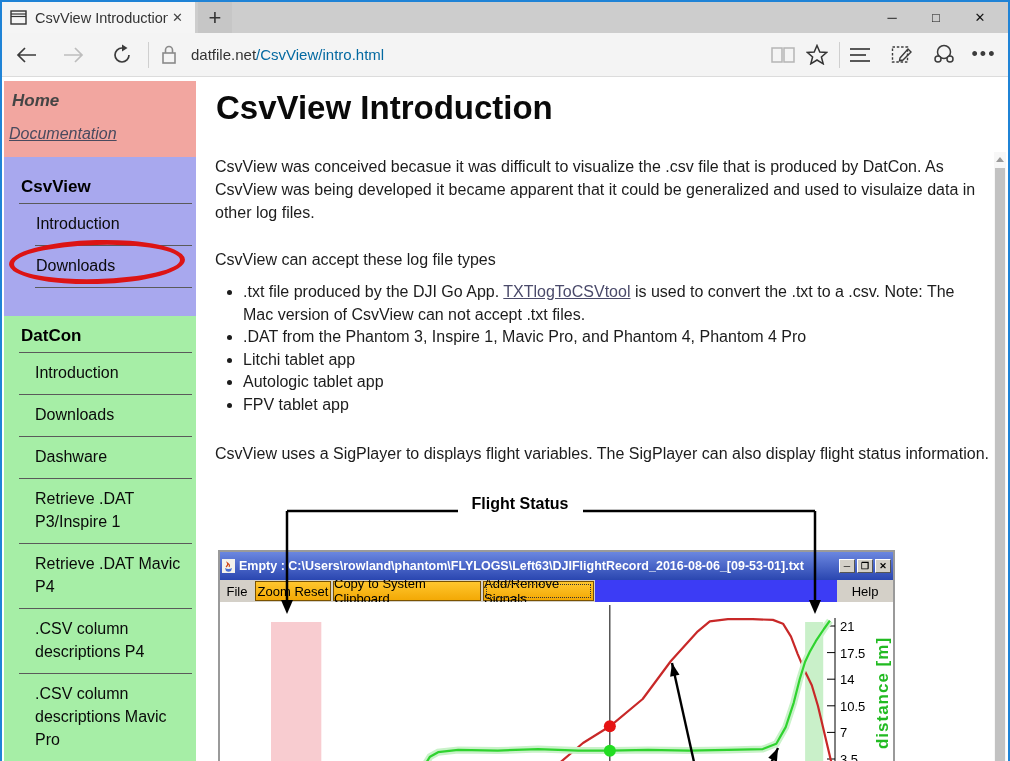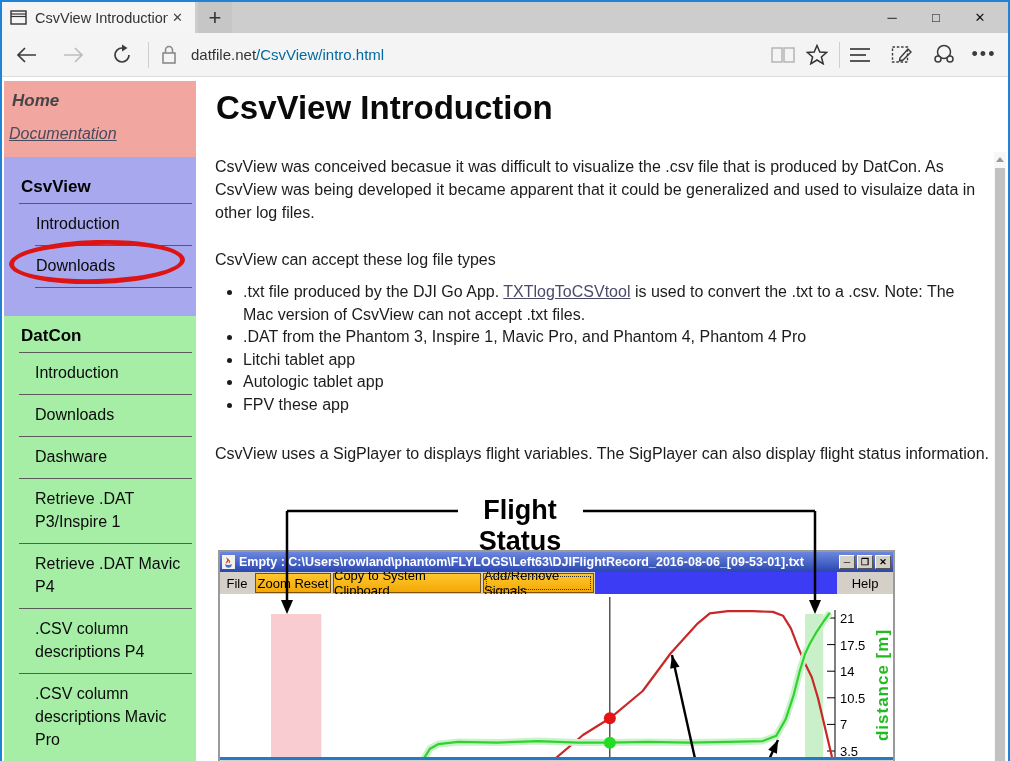--- a/index.html
+++ b/index.html
@@ -54,27 +54,27 @@
   .para { margin-top:27px; font-size:16px; line-height:23px; }
   .para2 { margin-top:24px; font-size:16px; line-height:23px; }
   ul.filetypes { margin:10px 0 0 10px; padding-left:18px; }
   ul.filetypes li { font-size:16px; line-height:22.5px; }
   .txtlink { color:#4a4a6a; text-decoration:underline; }
   .para3 { margin-top:26px; font-size:16px; line-height:23px; }
 
   
   .figure { position:absolute; left:0; top:414px; width:692px; height:272px; }
   .callout-label { position:absolute; left:242px; top:3px; width:126px; text-align:center;
-    font-size:27px; font-weight:700; color:#000; letter-spacing:0px; }
+    font-size:16px; font-weight:700; color:#000; letter-spacing:0px; }
   .callout-svg { position:absolute; left:0; top:0; width:692px; height:272px; z-index:5; pointer-events:none; }
 
   
   .pwin { position:absolute; left:3px; top:58px; width:677px; height:214px; background:#d4d0c8;
     border:2px solid #9a9a9a; box-shadow:inset 0 0 0 1px #e8e6e0; z-index:1; }
-  .ptitle { position:relative; height:20px; background:linear-gradient(180deg,#6b87e0,#2a46b0);
+  .ptitle { position:relative; height:28px; background:linear-gradient(180deg,#6b87e0,#2a46b0);
     display:flex; align-items:center; padding:0 2px; }
   .ptitle-text { color:#fff; font-weight:bold; font-size:12.5px; white-space:nowrap; overflow:hidden;
     margin-left:4px; flex:1; padding-right:2px; }
   .pbtns { display:flex; gap:2px; }
   .pbtn { width:16px; height:14px; background:#d4d0c8; border:1px solid;
     border-color:#fff #555 #555 #fff; font-size:9px; font-weight:bold; color:#000;
     display:flex; align-items:center; justify-content:center; line-height:1; }
   .pmenu { height:22px; display:flex; align-items:stretch; background:#d4d0c8; font-size:13px; }
   .pmenu-file { width:34px; display:flex; align-items:center; justify-content:center; color:#000; }
   .pmenu-btn { background:linear-gradient(180deg,#ffc62e,#f3a905); border:1px solid #7a5200;
@@ -211,21 +211,21 @@
 
     <div class="main">
       <h1>CsvView Introduction</h1>
       <div class="para">CsvView was conceived becasue it was difficult to visualize the .csv file that is produced by DatCon. As CsvView was being developed it became apparent that it could be generalized and used to visulaize data in other log files.</div>
       <div class="para2">CsvView can accept these log file types</div>
       <ul class="filetypes" id="bullet-list">
           <li>.txt file produced by the DJI Go App. <a class="txtlink">TXTlogToCSVtool</a> is used to convert the .txt to a .csv. Note: The Mac version of CsvView can not accept .txt files.</li>
           <li>.DAT from the Phantom 3, Inspire 1, Mavic Pro, and Phantom 4, Phantom 4 Pro</li>
           <li>Litchi tablet app</li>
           <li>Autologic tablet app</li>
-          <li>FPV these app</li>
+          <li>FPV tablet app</li>
         </ul>
       <div class="para3">CsvView uses a SigPlayer to displays flight variables. The SigPlayer can also display flight status information.</div>
 
       <div class="figure">
         <div class="callout-label">Flight Status</div>
 
         <div class="pwin">
           <div class="ptitle">
             <svg width="13" height="14" viewBox="0 0 13 14">
               <rect x="0" y="0" width="13" height="14" fill="#f4f2ec"></rect>

